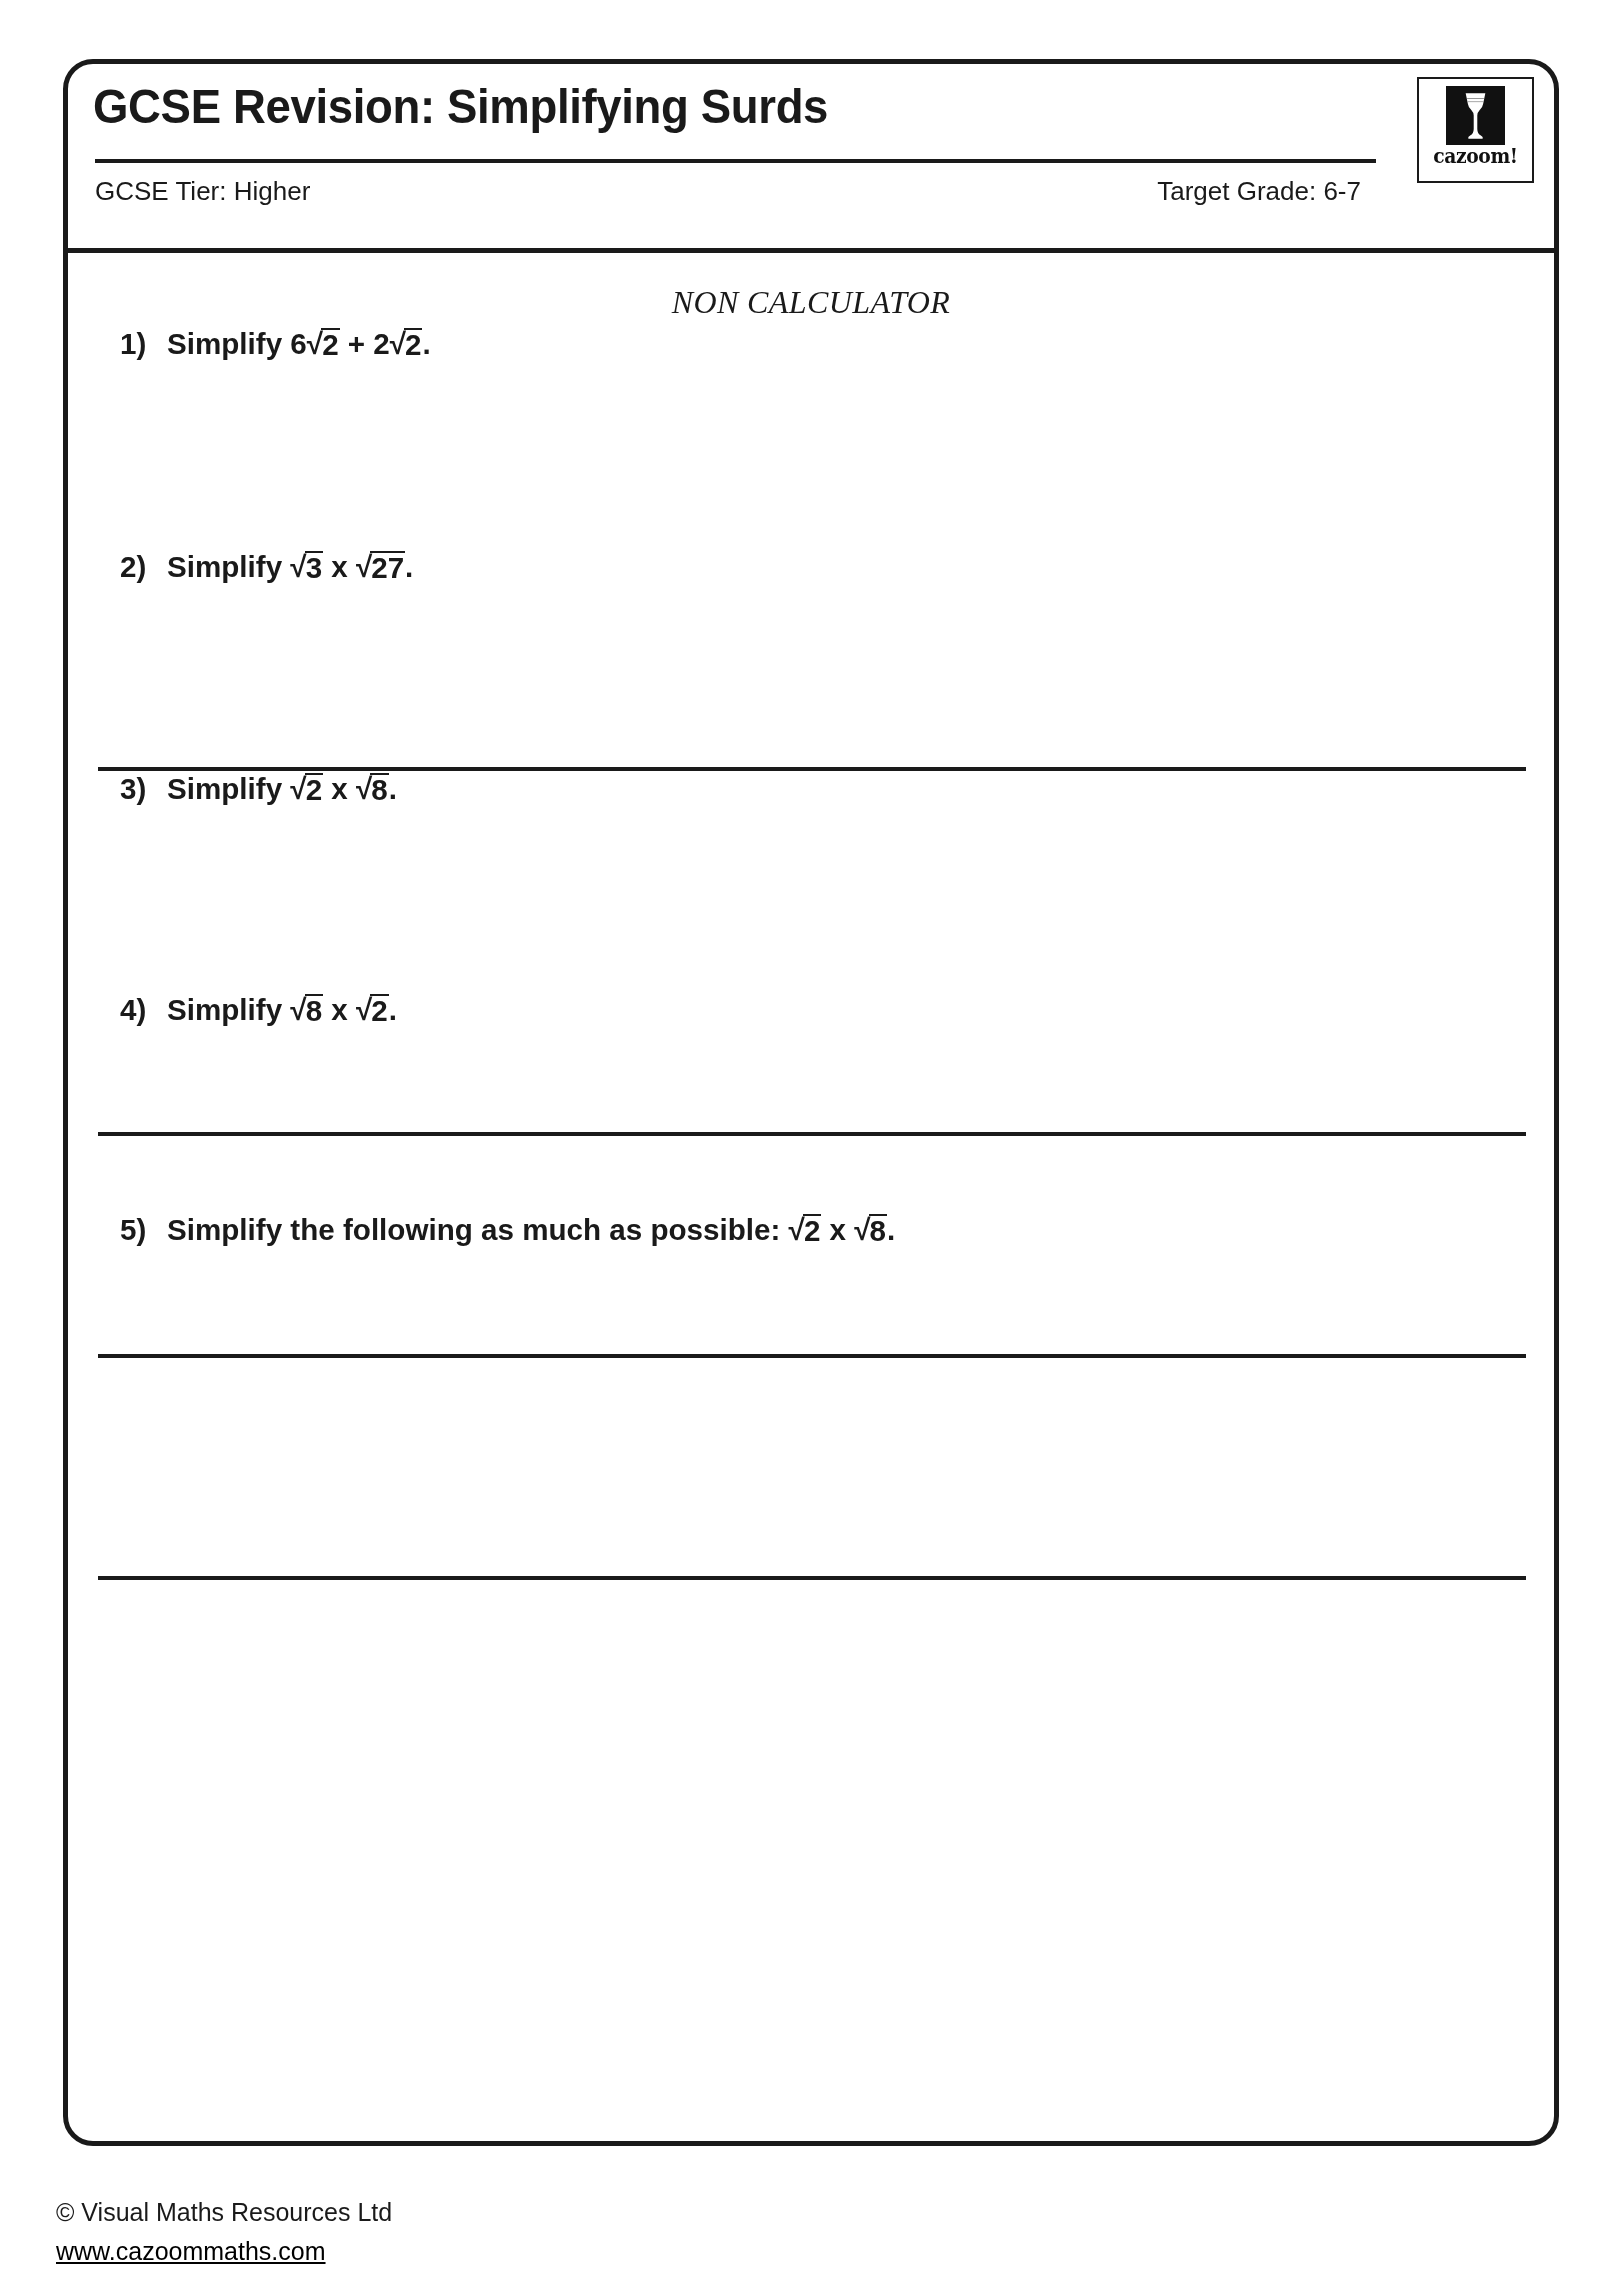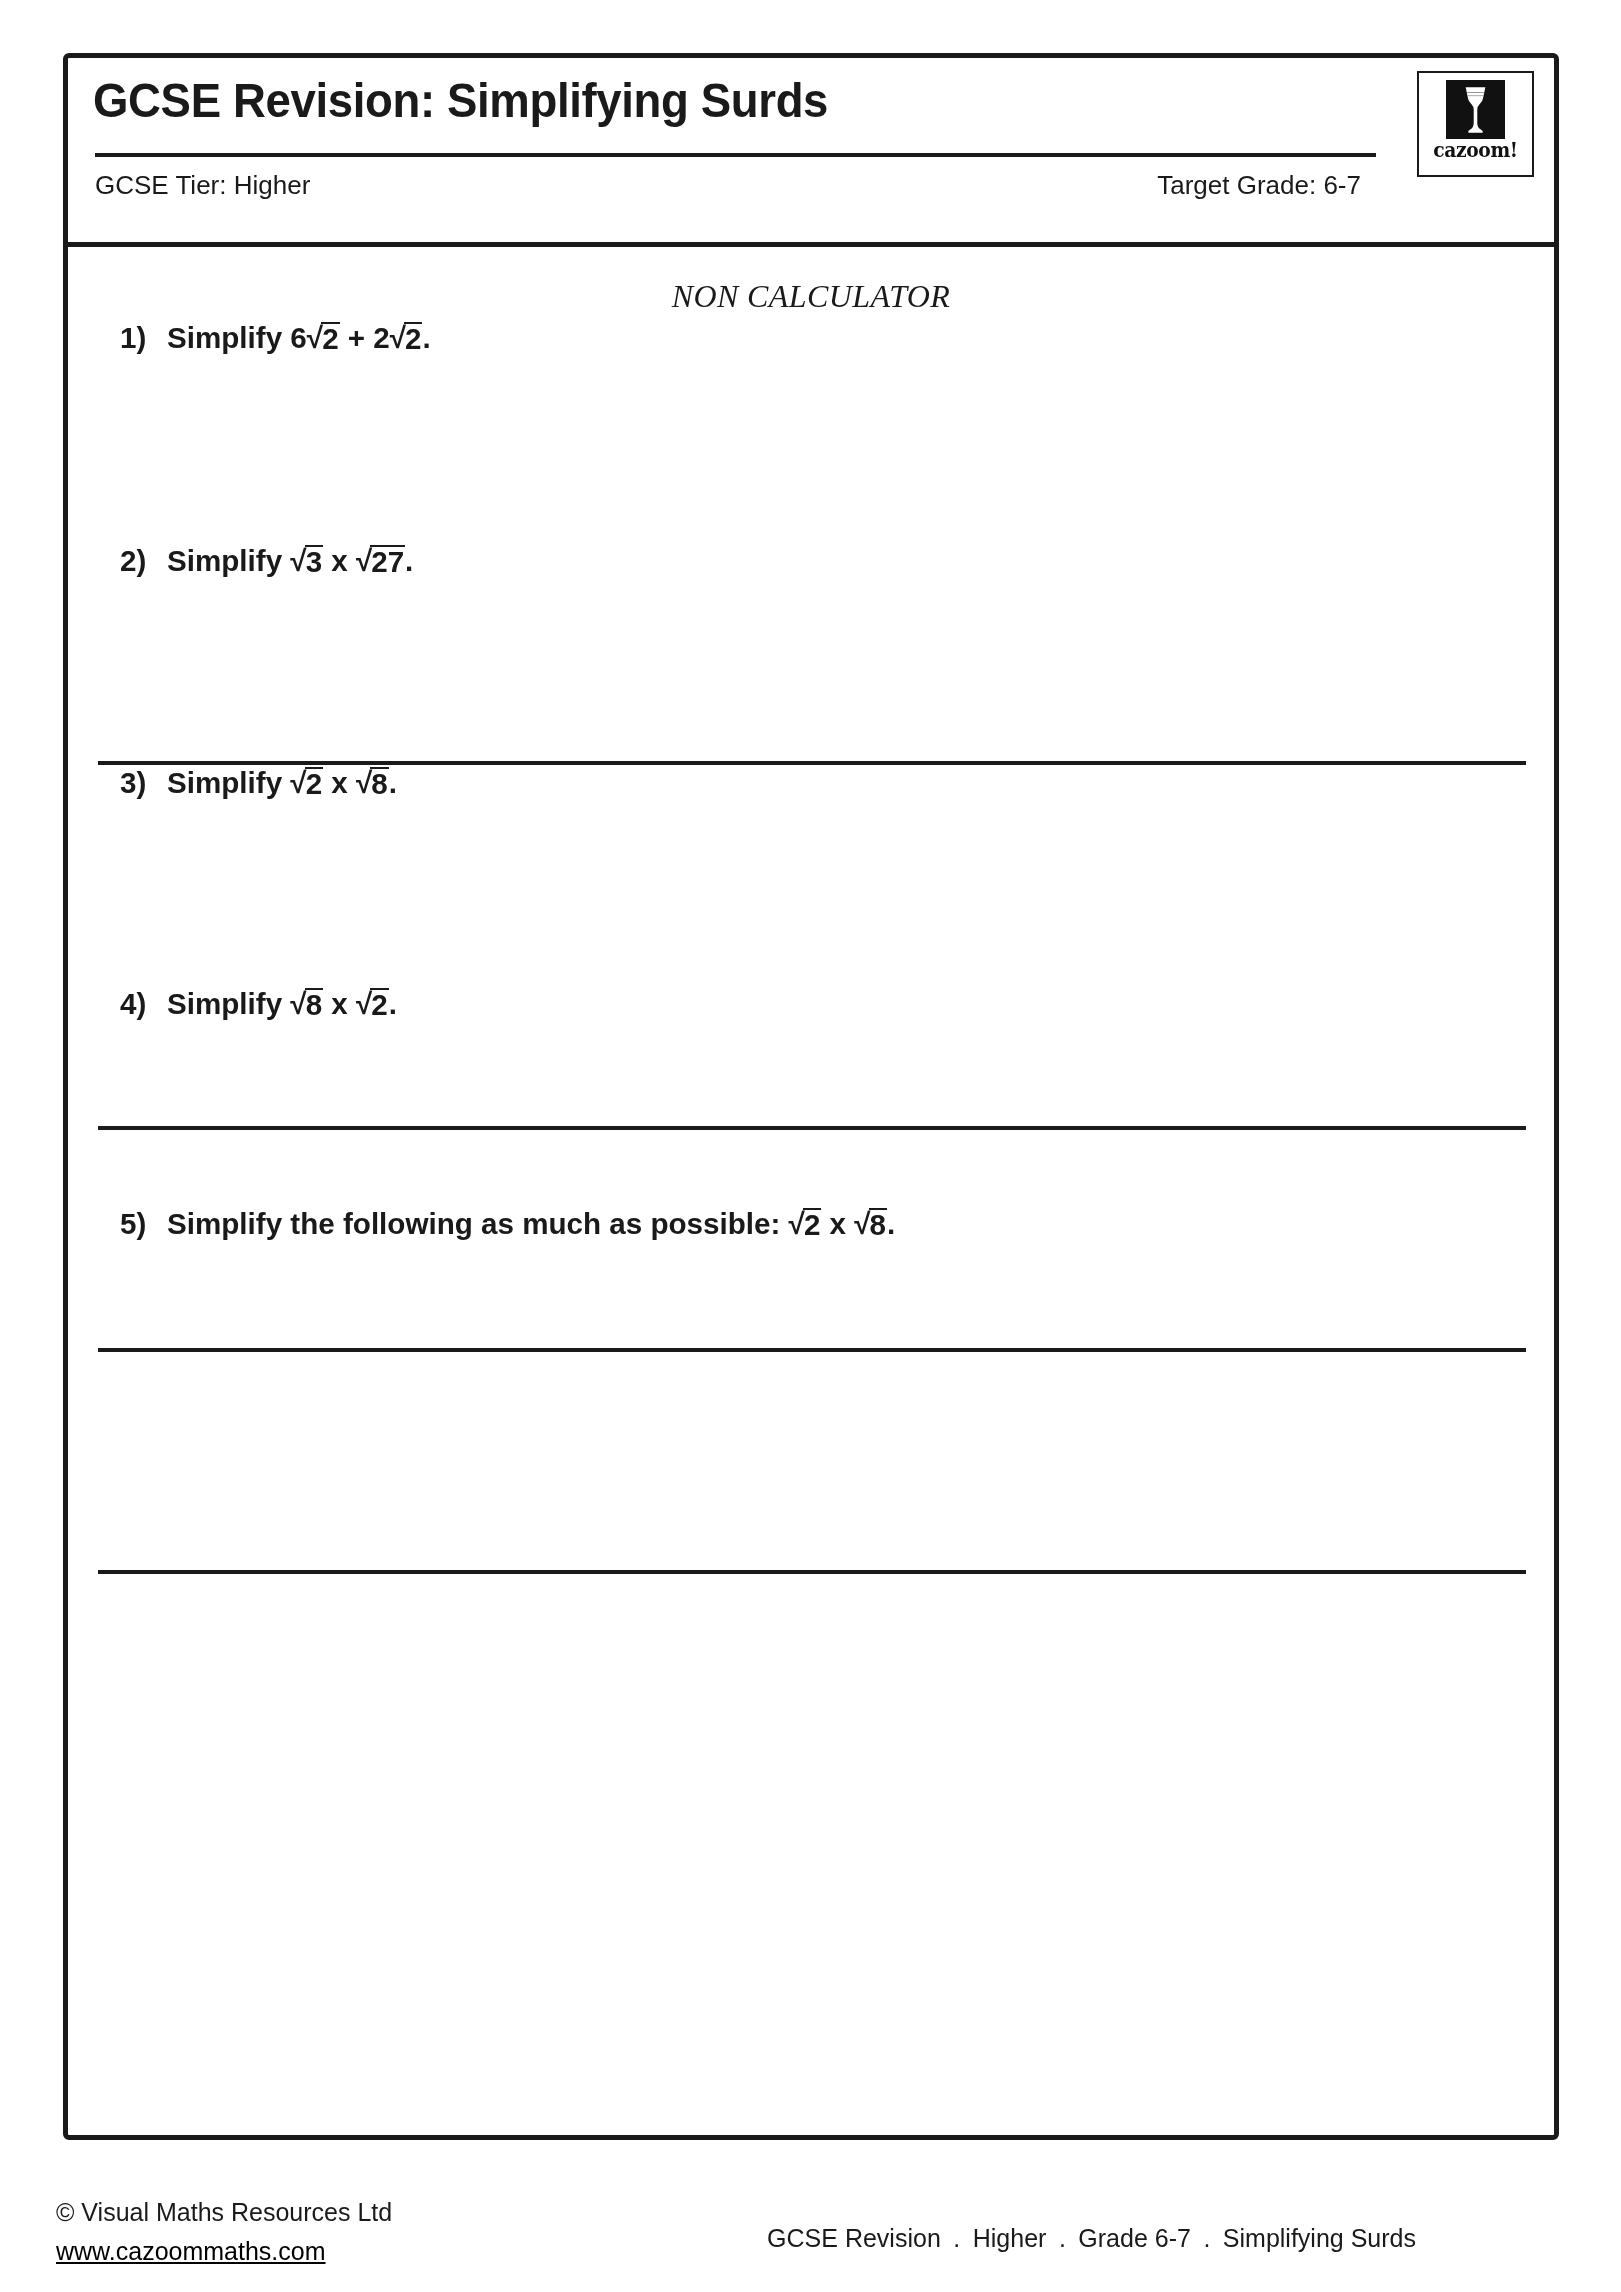--- a/index.html
+++ b/index.html
@@ -13,25 +13,25 @@
     position: relative;
     font-family: "Liberation Sans", sans-serif;
     color: #1a1a1a;
     overflow: hidden;
   }
 
   
   #worksheet-frame {
     position: absolute;
     left: 63px;
-    top: 53px;
+    top: 59px;
     width: 1496px;
     height: 2087px;
     border: 5.4px solid #1a1a1a;
-    border-radius: 6px;
+    border-radius: 30px;
     box-sizing: border-box;
     background: #ffffff;
   }
 
   
   #header-block {
     position: absolute;
     left: 0;
     top: 0;
     width: 100%;
@@ -285,17 +285,14 @@
         <span class="q-number">5)</span><span class="q-body"><span>Simplify the following as much as possible: </span><span class="radical"><span class="rad-sign">√</span><span class="rad-and">2</span></span><span> x </span><span class="radical"><span class="rad-sign">√</span><span class="rad-and">8</span></span><span>.</span></span>
       </div>
     </div>
 
   </div>
 </div>
 
 <div id="footer">
   <div id="footer-copyright">© Visual Maths Resources Ltd</div>
   <a id="footer-link" href="#">www.cazoommaths.com</a>
-  <div id="footer-breadcrumb">
-    <span>GCSE Revision</span><span class="crumb-sep">.</span><span>Higher</span><span class="crumb-sep">.</span><span>Grade 6-7</span><span class="crumb-sep">.</span><span>Simplifying Surds</span>
-  </div>
 </div>
 
 
 </body></html>

